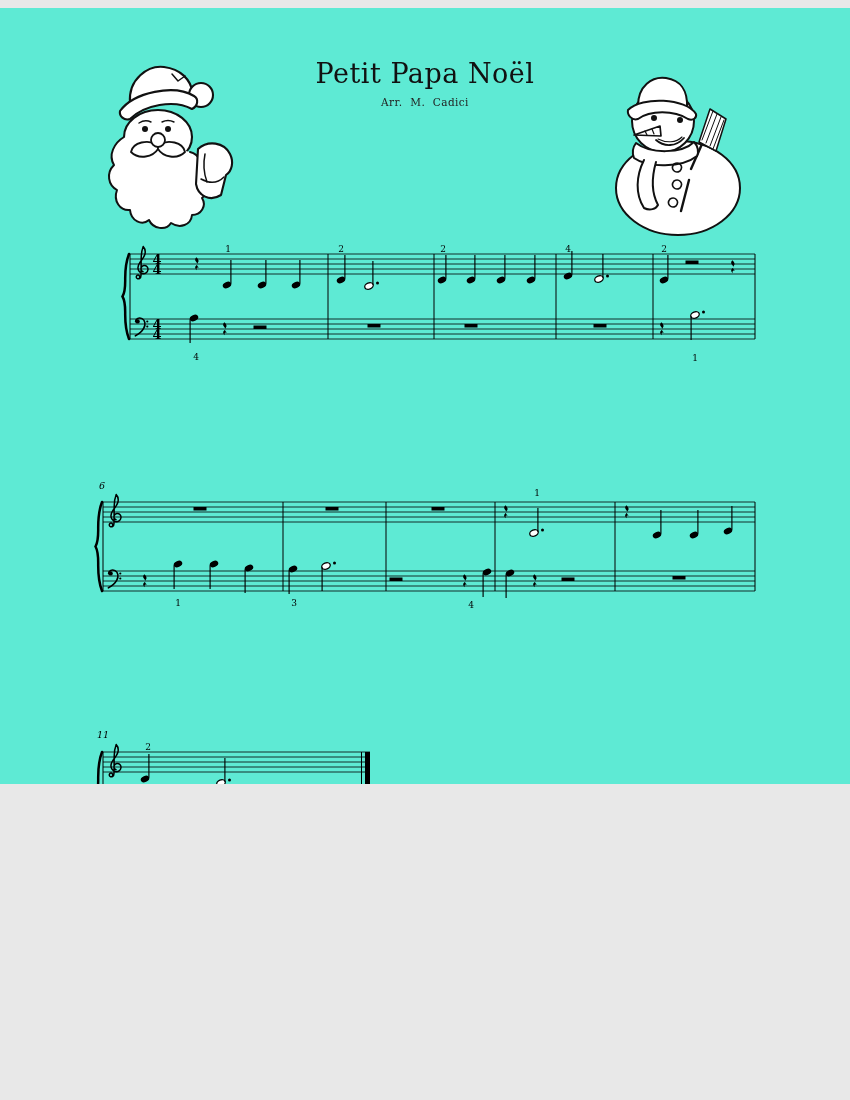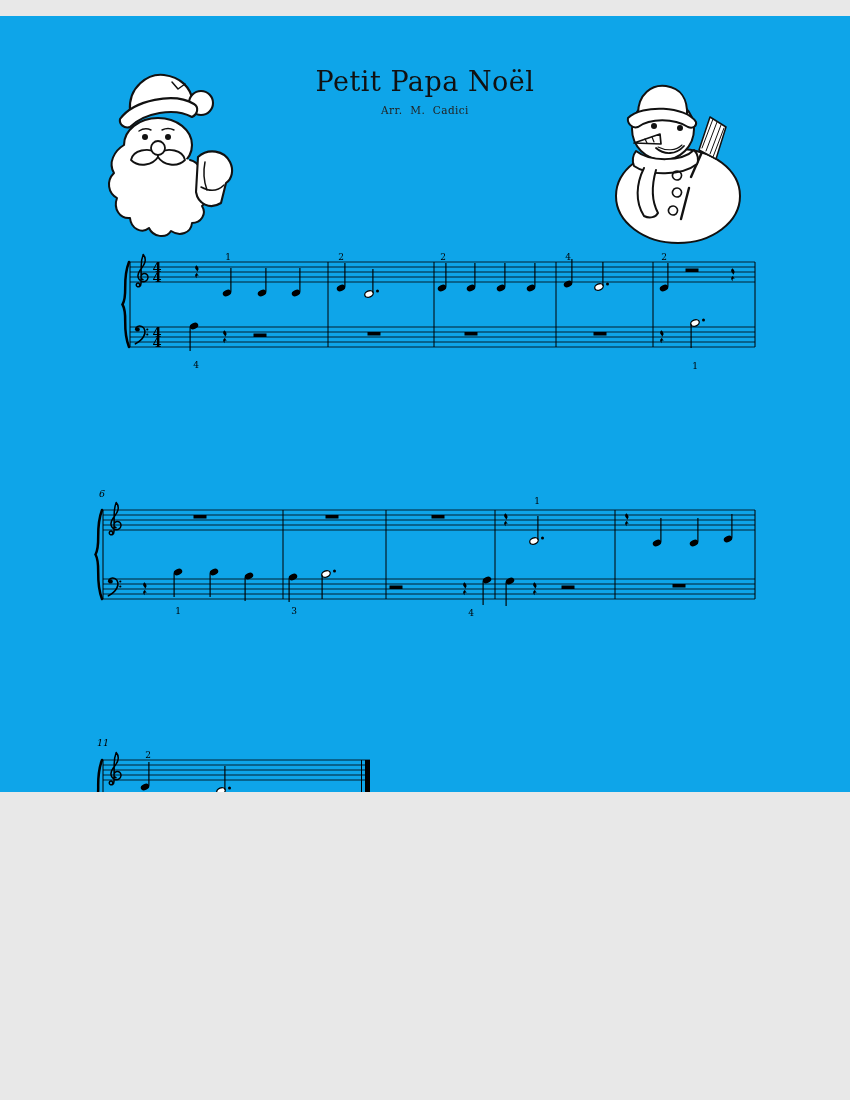--- a/index.html
+++ b/index.html
@@ -1,18 +1,18 @@
 <!DOCTYPE html>
 <html><head>
 <meta charset="utf-8">
 <style>
   html,body{margin:0;padding:0;background:#e8e8e8;}
   .page{
-    position:relative;width:850px;height:776px;background:#0ea5e9;
-    margin:16px auto;overflow:hidden;
+    position:relative;width:850px;height:776px;background:#5eead4;
+    margin:8px auto;overflow:hidden;
     font-family:"DejaVu Serif","Liberation Serif",serif;
   }
   .title{
     position:absolute;top:50px;left:0;width:850px;text-align:center;
     font-size:27px;color:#111;letter-spacing:.5px;
   }
   .subtitle{
     position:absolute;top:88px;left:0;width:850px;text-align:center;
     font-size:10.5px;color:#222;letter-spacing:.4px;word-spacing:4px;
   }

